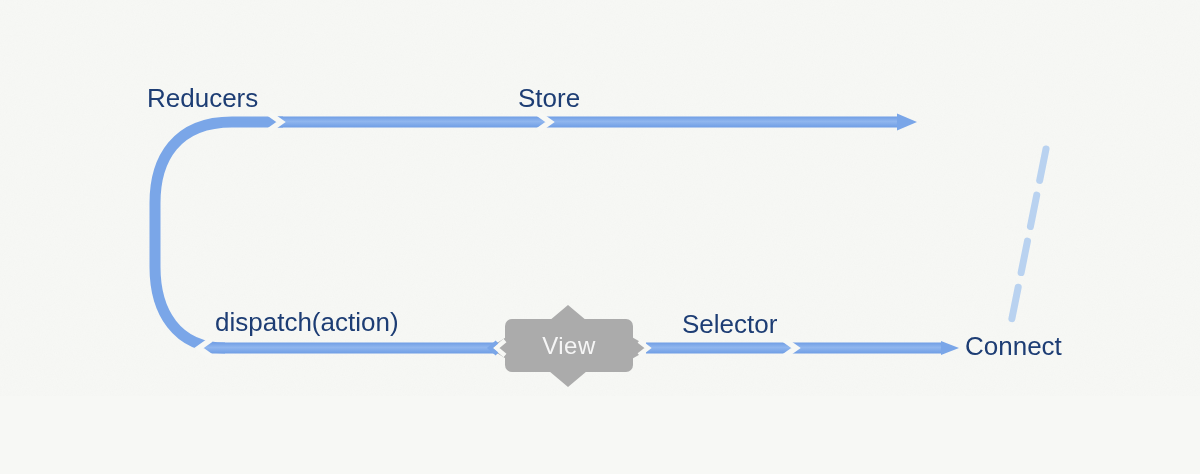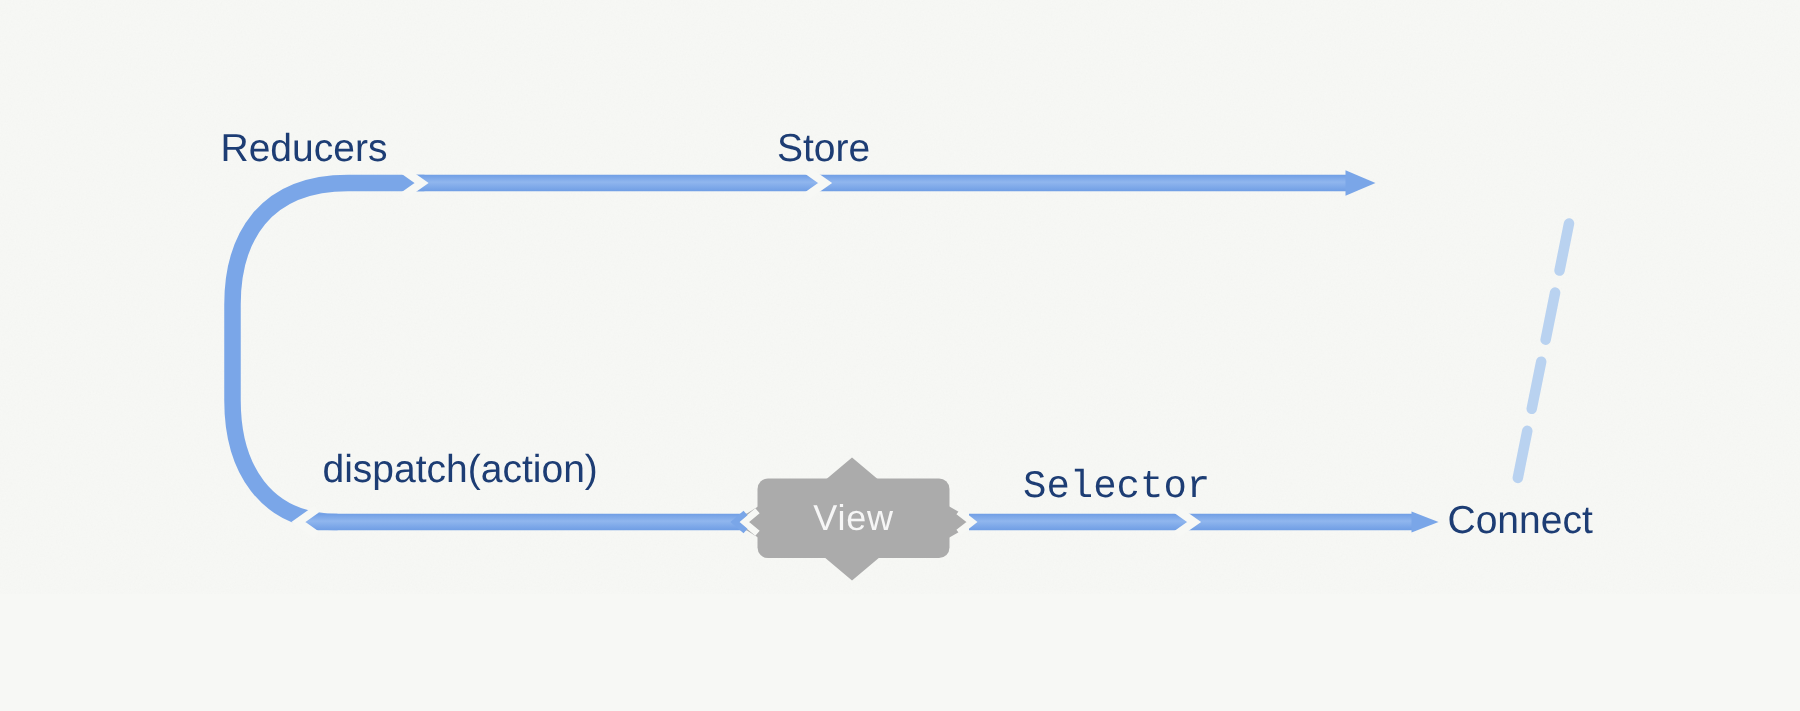--- a/index.html
+++ b/index.html
@@ -98,21 +98,21 @@
       <polyline points="639,341 648,348 639,355" fill="none" style="stroke:var(--bg)" stroke-width="4.5"></polyline>
       <polyline points="497,342 490,348 497,354" fill="none" style="stroke:var(--band)" stroke-width="4"></polyline>
     </g>
   </svg>
 
   <div class="label" style="left:147px; top:84px;">Reducers</div>
 
   <div class="label" style="left:474px; top:84px;margin-left:44px;">Store</div>
 
 
-  <div class="label" style="left:215px; top:298px;">dispatch(action)</div>
+  <div class="label" style="left:215px; top:308px;">dispatch(action)</div>
 
-  <div class="label" style="left:682px; top:310px;font-family:Liberation Mono, monospace;">Selector</div>
+  <div class="label" style="left:682px; top:310px;">Selector</div>
 
   <div class="label" style="left:965px; top:332px;text-align:center;">Connect</div>
 
   <div class="view-label">View</div>
 
 </div>
 
 </body></html>

